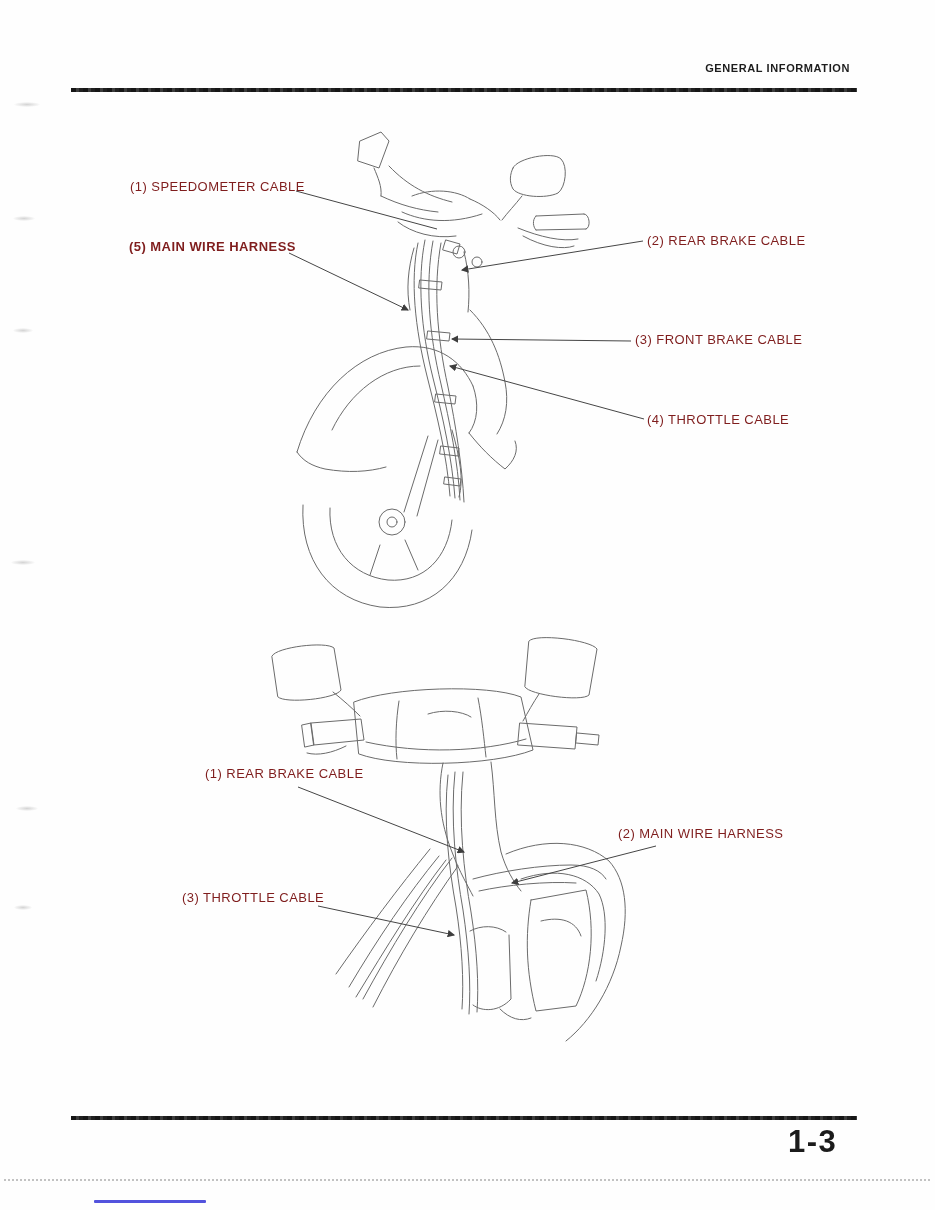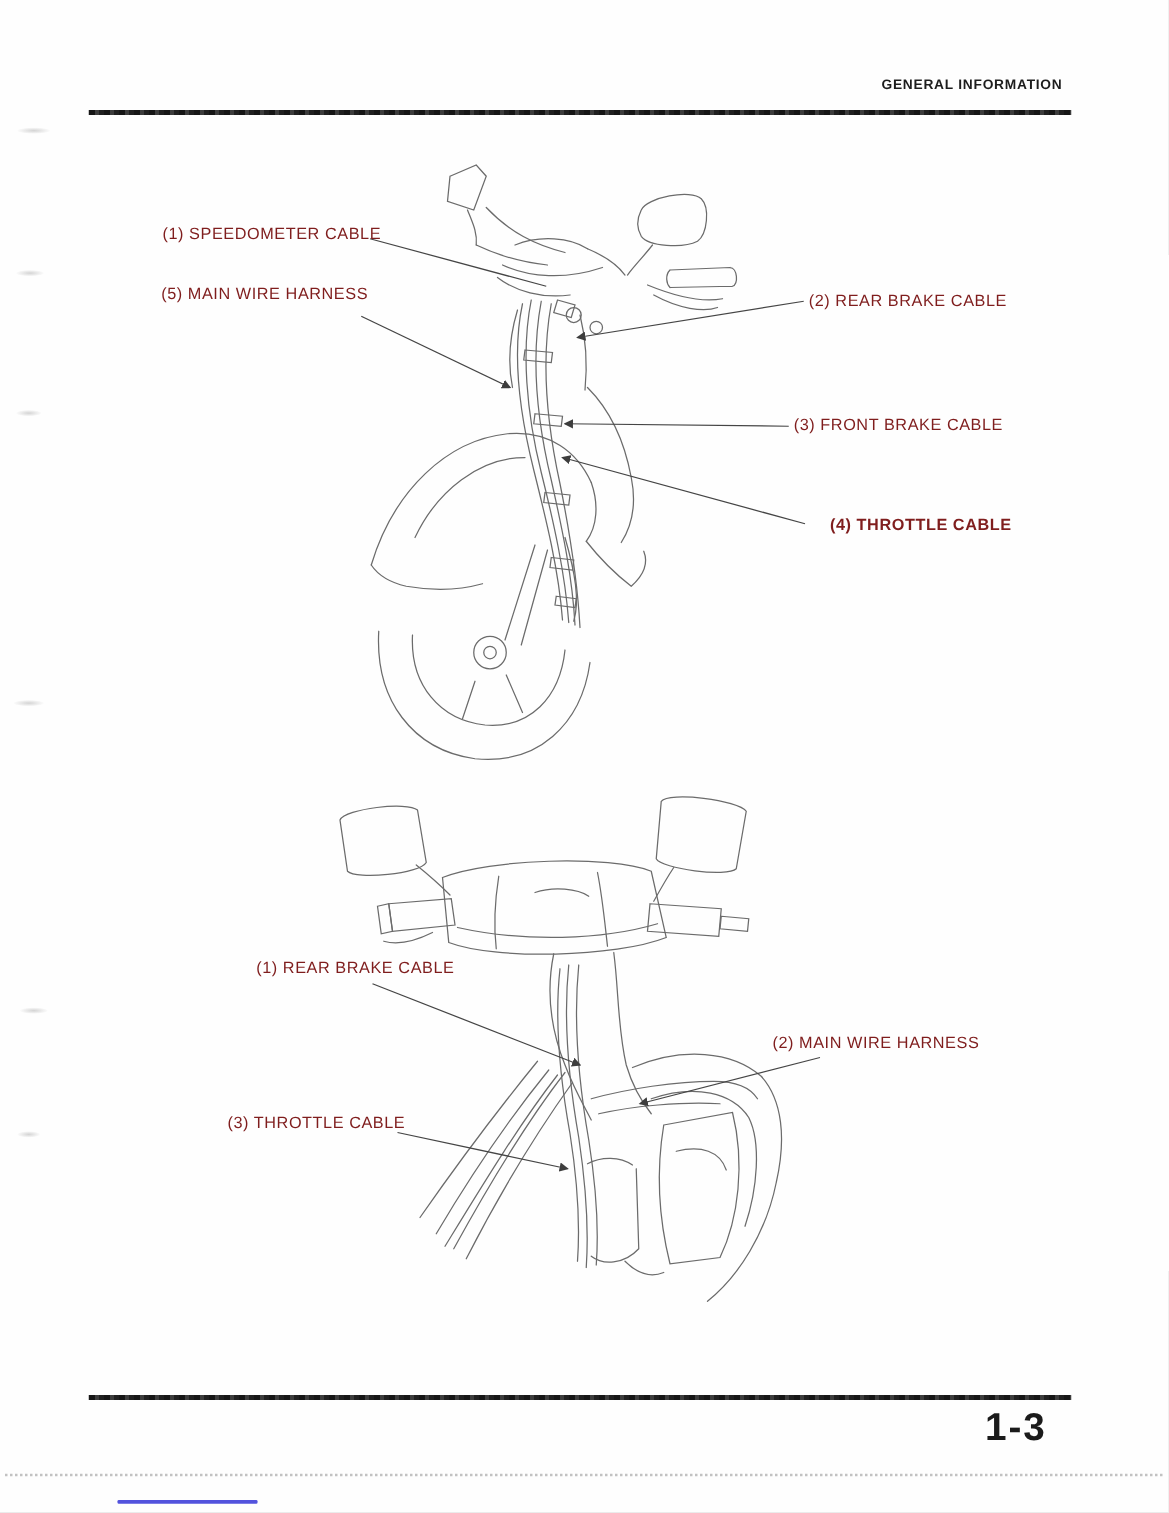--- a/index.html
+++ b/index.html
@@ -17,24 +17,24 @@
     position:absolute; left:71px; width:786px; height:4px;
     background:repeating-linear-gradient(90deg,#161616 0 5px,#3c3c3c 5px 8px,#202020 8px 12px);
   }
   .rule-top { top:88px; }
   .rule-bottom { top:1116px; }
   .diagram-label {
     position:absolute; font-size:13px; color:#7f1d1d;
     letter-spacing:0.45px; white-space:nowrap;
   }
   .lbl-d1-0 { top:179px; left:130px; }
-  .lbl-d1-1 { top:227px; left:129px; }
+  .lbl-d1-1 { top:239px; left:129px;font-weight:bold; }
   .lbl-d1-2 { top:233px; left:647px; }
   .lbl-d1-3 { top:332px; left:635px; }
-  .lbl-d1-4 { top:412px; left:664px;font-weight:bold; }
+  .lbl-d1-4 { top:412px; left:647px; }
   .lbl-d2-0 { top:766px; left:181px;margin-left:24px; }
   .lbl-d2-1 { top:826px; left:618px; }
   .lbl-d2-2 { top:890px; left:182px; }
   svg.art { position:absolute; top:0; left:0; }
   .page-number {
     position:absolute; top:1124px; left:788px;
     font-size:31px; font-weight:700; color:#1b1b1b; letter-spacing:1.5px;
   }
   .dotted-rule {
     position:absolute; top:1179px; left:4px; width:926px; height:0;

